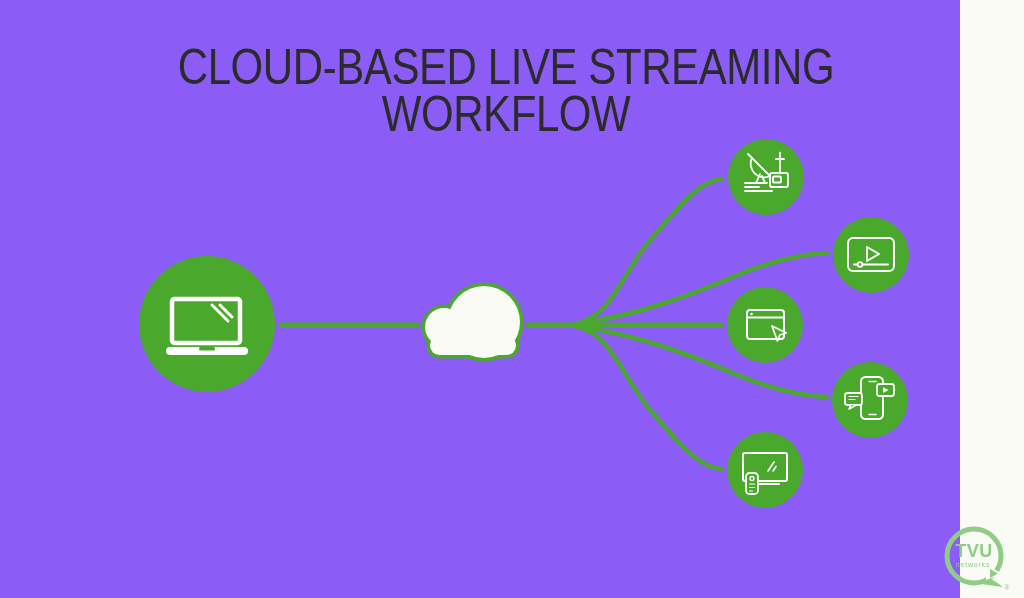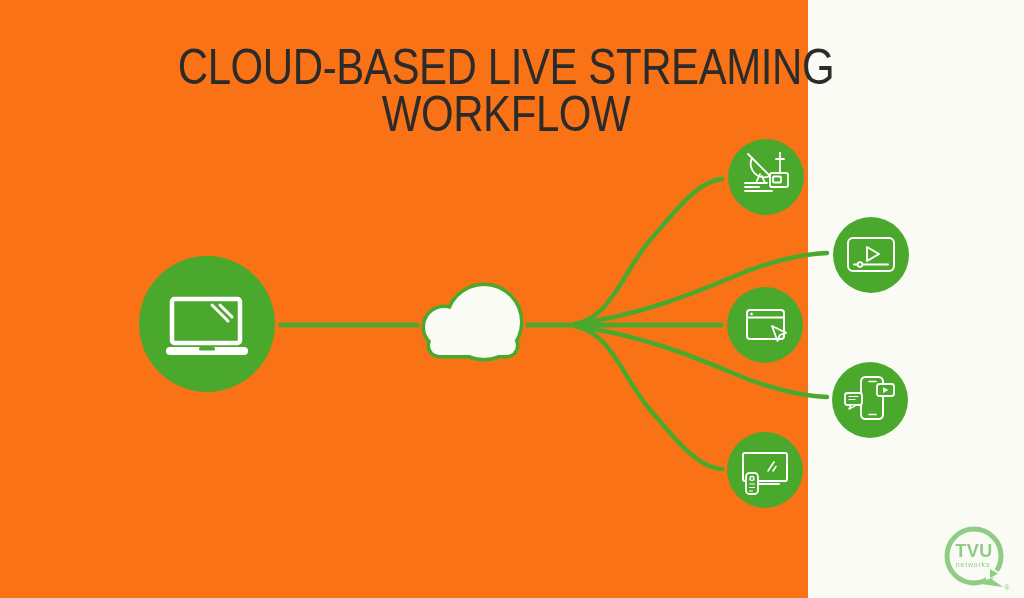--- a/index.html
+++ b/index.html
@@ -1,21 +1,21 @@
 <!DOCTYPE html>
 <html><head>
 <meta charset="utf-8">
 <style>
   html,body{margin:0;padding:0;}
   body{
     width:1024px;height:598px;overflow:hidden;
     background:#fafbf4;
     font-family:"Liberation Sans",sans-serif;
   }
-  .stage{position:relative;width:808px;height:598px;background:#f97316;}
+  .stage{position:relative;width:960px;height:598px;background:#8b5cf6;}
   .title{
     position:absolute;top:44px;left:0;width:1012px;
     text-align:center;color:#2b2b2b;
     font-size:50px;line-height:47px;font-weight:300;
     letter-spacing:-0.5px;
     transform:scaleX(0.84);transform-origin:50% 0;
   }
   .title span{display:block;}
   svg.canvas{position:absolute;top:0;left:0;}
   .stroke-i{stroke:#ffffff;fill:none;stroke-linecap:round;stroke-linejoin:round;}

